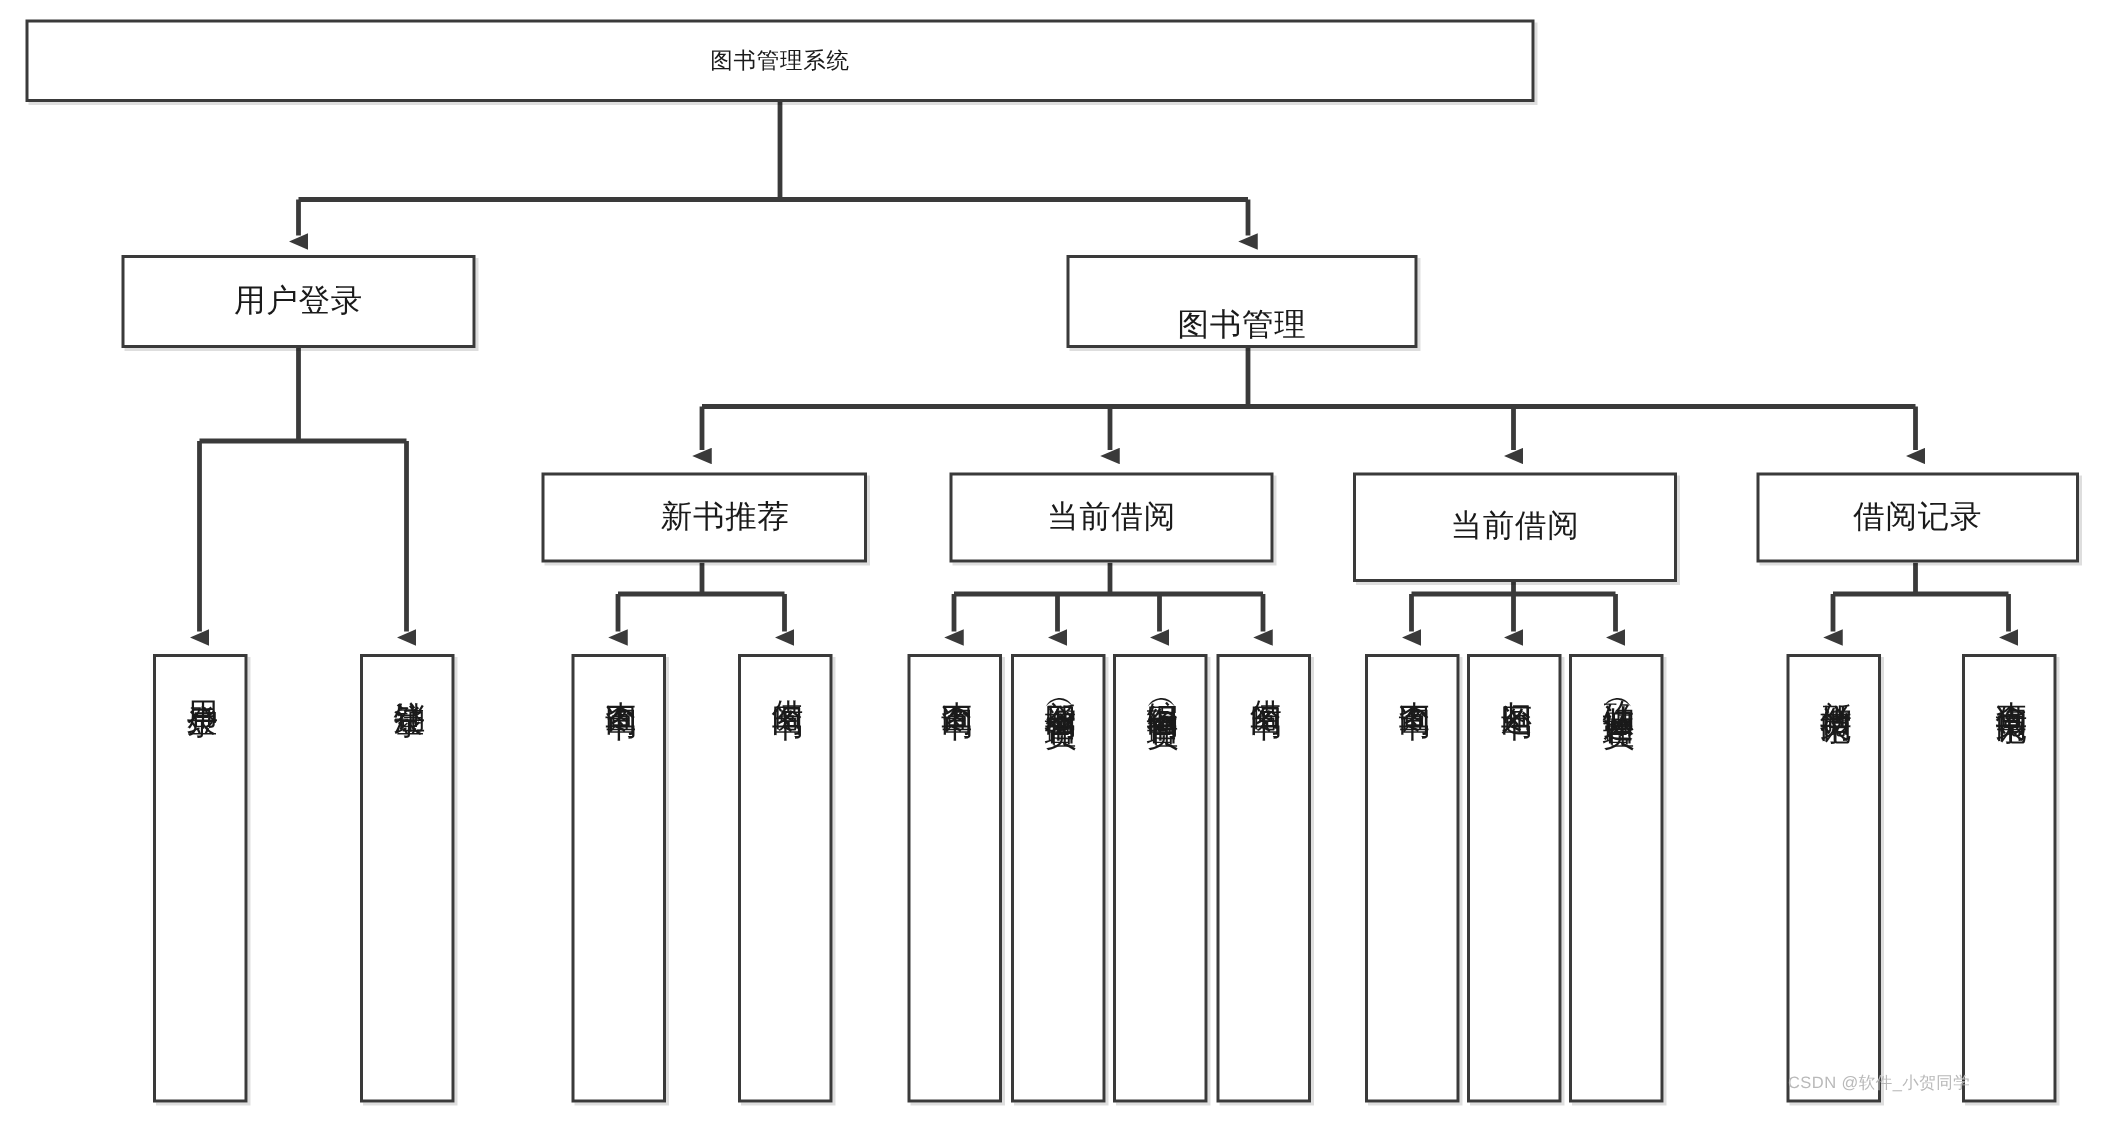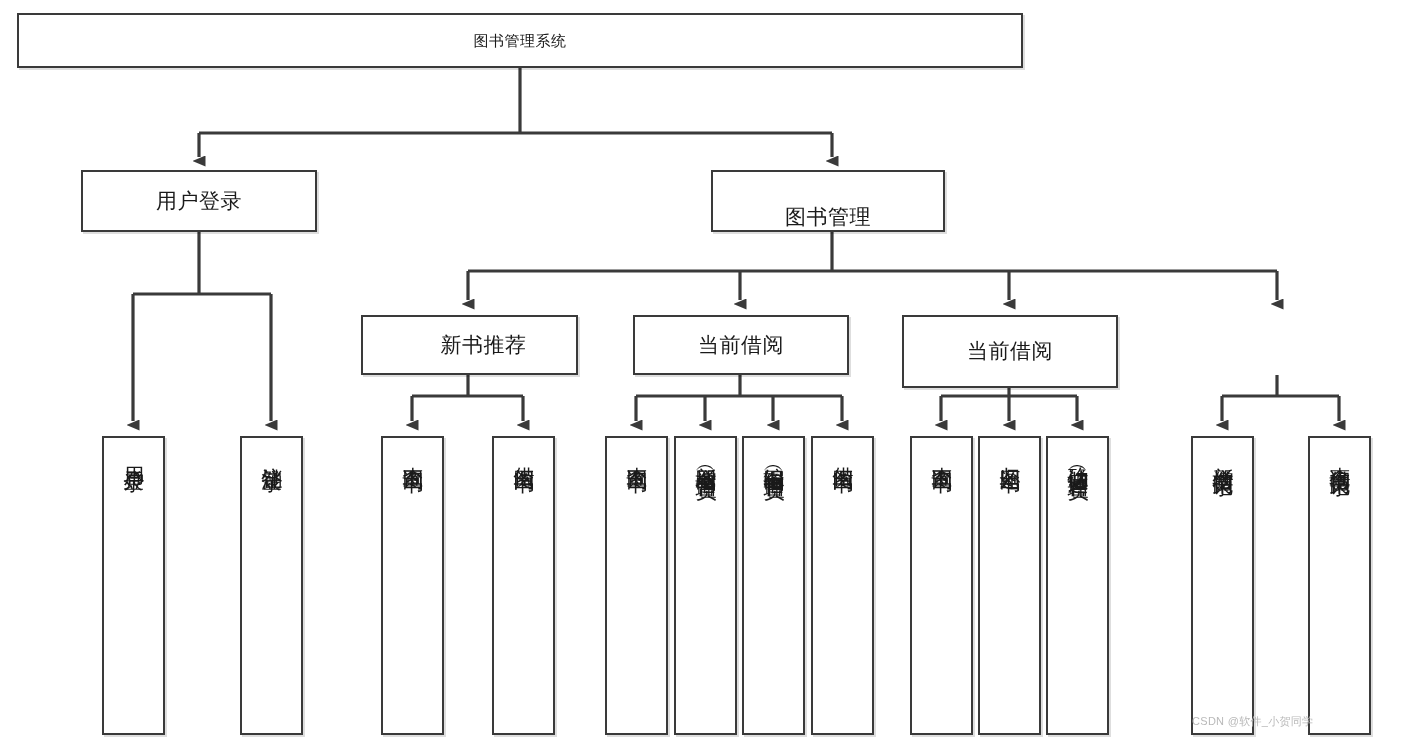--- a/index.html
+++ b/index.html
@@ -141,20 +141,23 @@
 
   <div class="node h" style="left:361px; top:315px; width:217px; height:60px;padding-left:28px;">
     <span class="label">新书推荐</span>
   </div>
   <div class="node h" style="left:633px; top:315px; width:216px; height:60px;">
     <span class="label">当前借阅</span>
   </div>
   <div class="node h" style="left:902px; top:315px; width:216px; height:73px;">
     <span class="label">当前借阅</span>
   </div>
+  <div class="node h" style="left:1171px; top:315px; width:215px; height:60px;">
+    <span class="label">借阅记录</span>
+  </div>
 
   <div class="node v" style="left:102px; top:436px; width:63px; height:299px;">
     <span class="label">用户登录</span>
   </div>
   <div class="node v" style="left:240px; top:436px; width:63px; height:299px;">
     <span class="label">注销登录</span>
   </div>
 
   <div class="node v" style="left:381px; top:436px; width:63px; height:299px;">
     <span class="label">查询图书</span>

